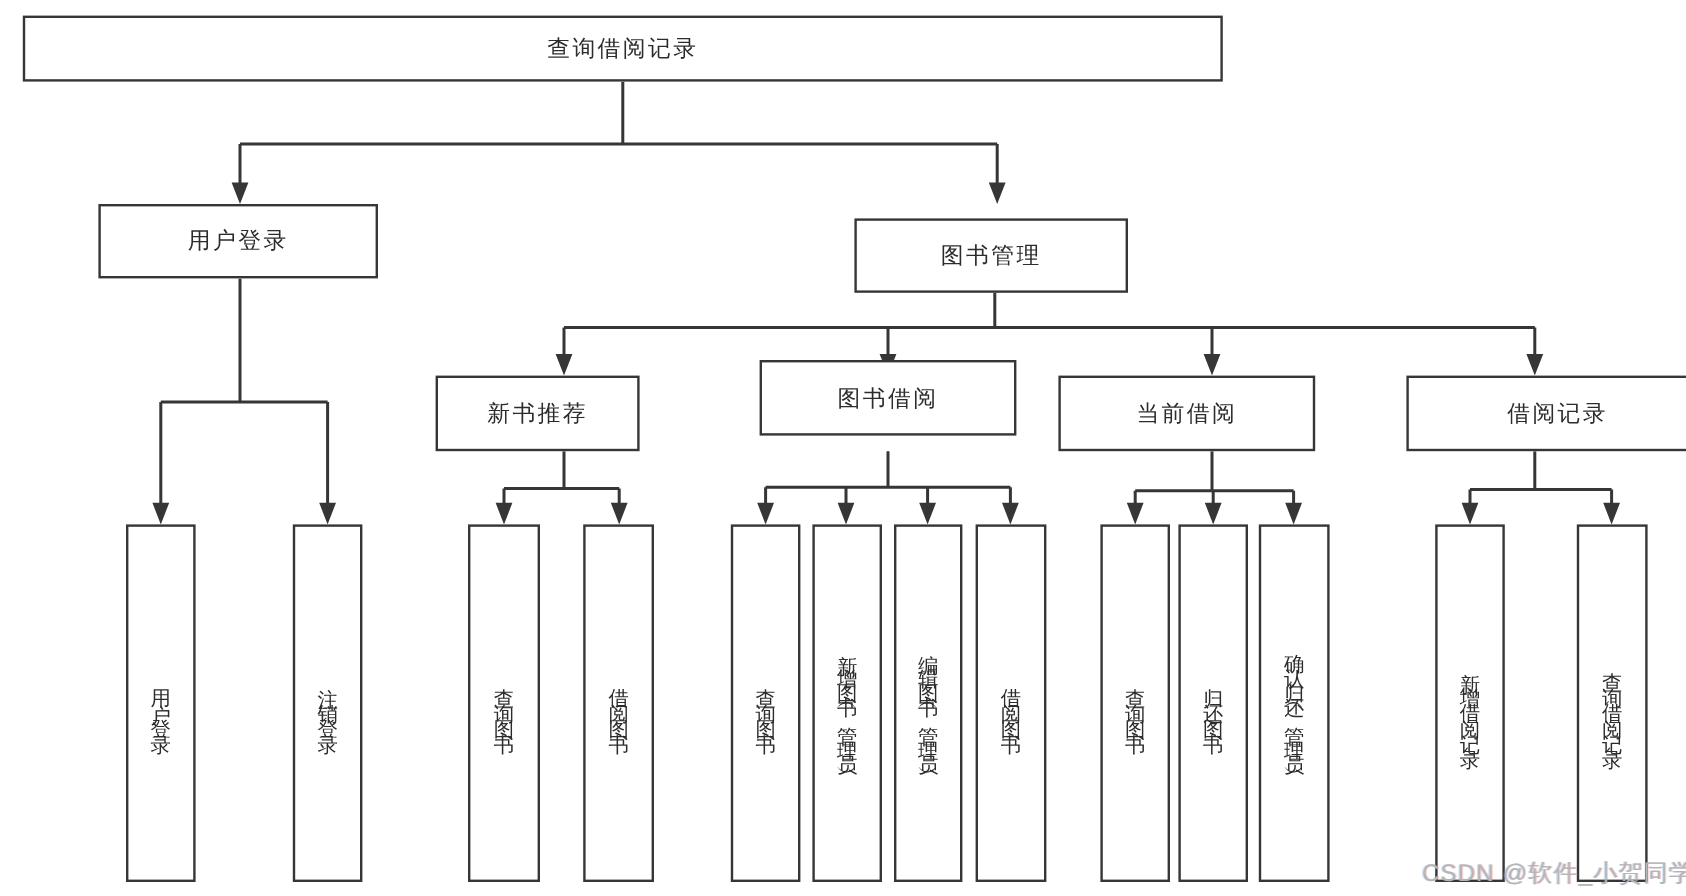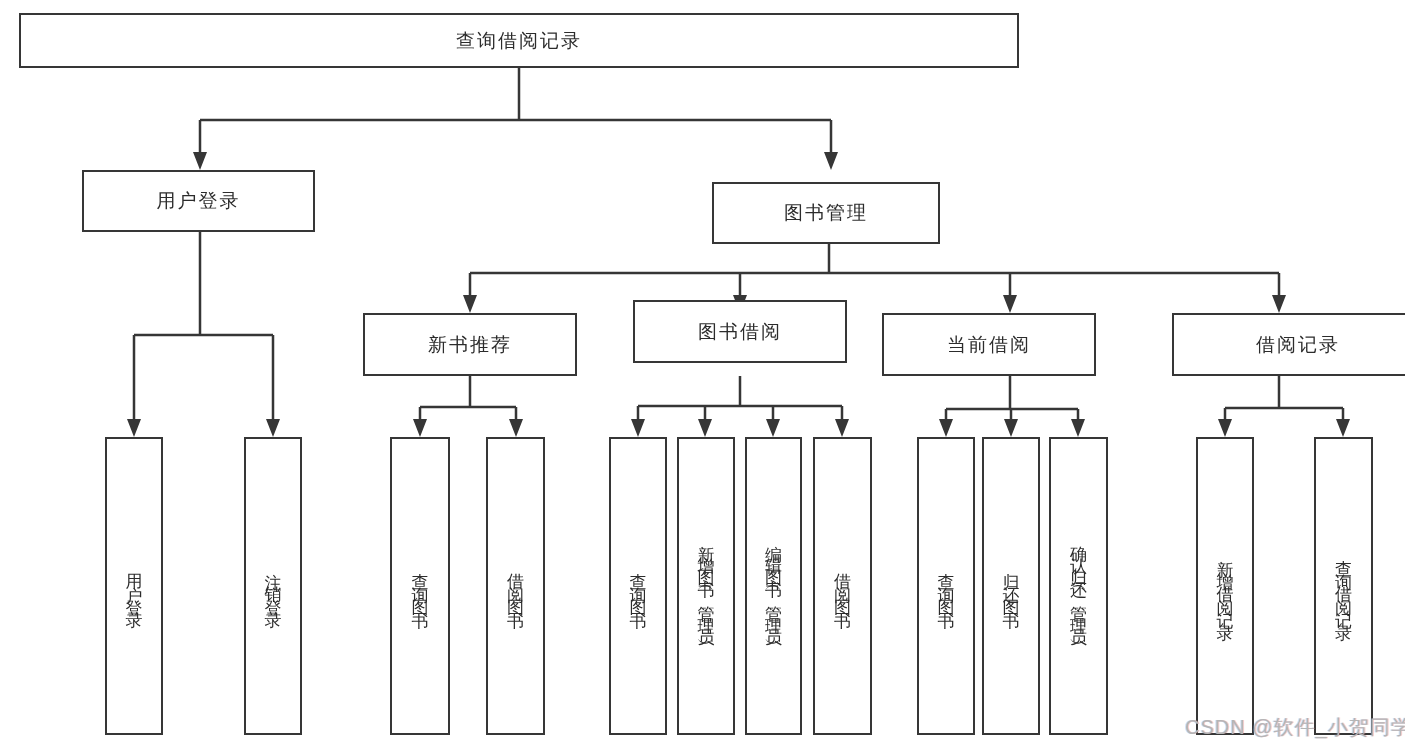--- a/index.html
+++ b/index.html
@@ -31,21 +31,21 @@
     border-width:2.5px;
   }
   .leaf.long{letter-spacing:12px;}
 
   
   #b-root{left:19px;top:13px;width:1000px;height:55px;}
   
   #b-l2-0{left:82px;top:170px;width:233px;height:62px;}
   #b-l2-1{left:712px;top:170px;width:228px;height:62px;margin-top:12px;}
   
-  #b-l3-0{left:363px;top:313px;width:214px;height:63px;}
+  #b-l3-0{left:363px;top:313px;width:170px;height:63px;}
   #b-l3-1{left:633px;top:300px;width:214px;height:63px;}
   #b-l3-2{left:882px;top:313px;width:214px;height:63px;}
   #b-l3-3{left:1172px;top:313px;width:252px;height:63px;font-family:Liberation Serif, serif;}
   
   #lf-0{left:105px;width:58px;}
   #lf-1{left:244px;width:58px;}
   #lf-2{left:390px;width:60px;}
   #lf-3{left:486px;width:59px;}
   #lf-4{left:609px;width:58px;}
   #lf-5{left:677px;width:58px;}

